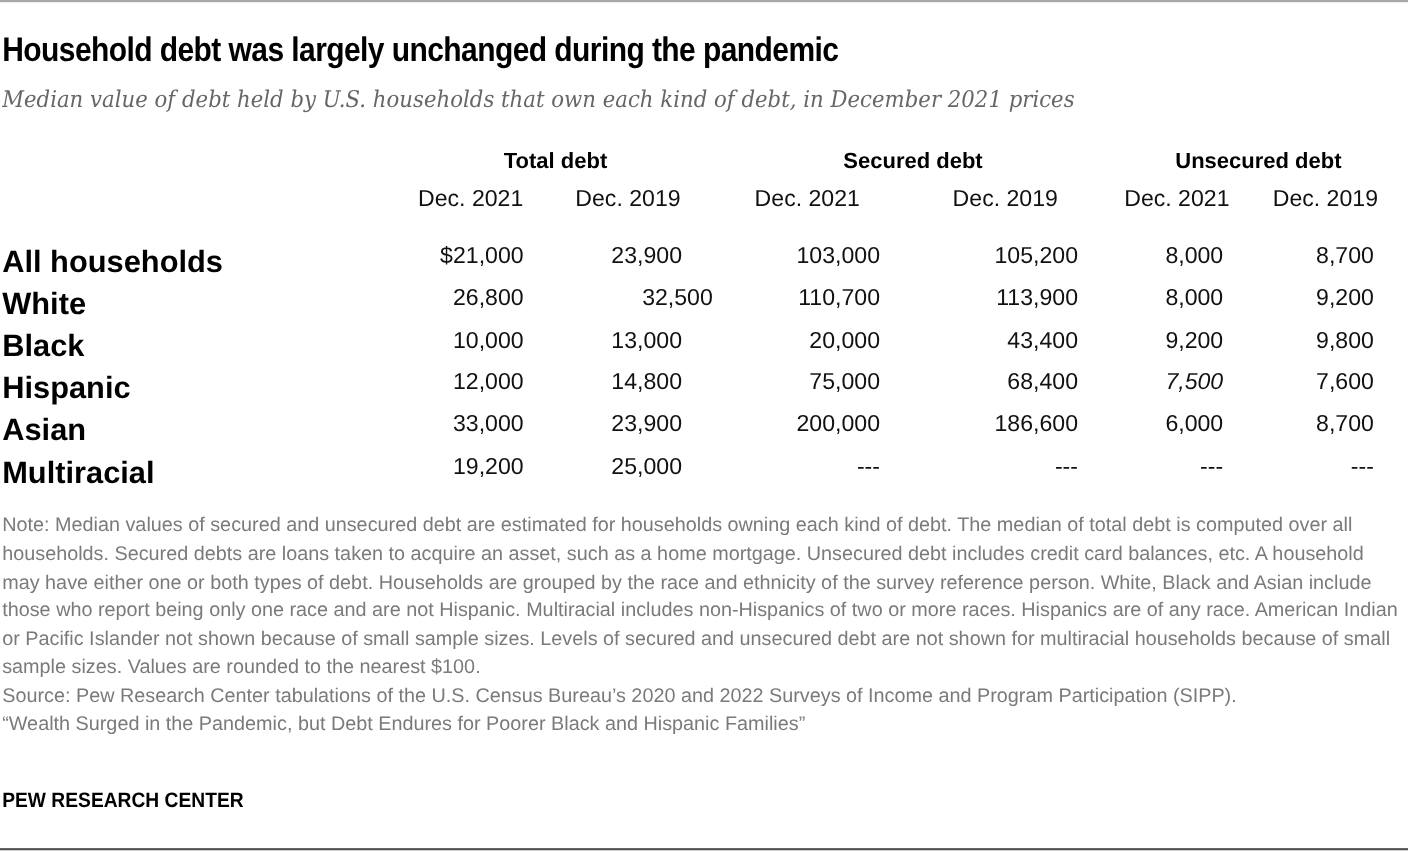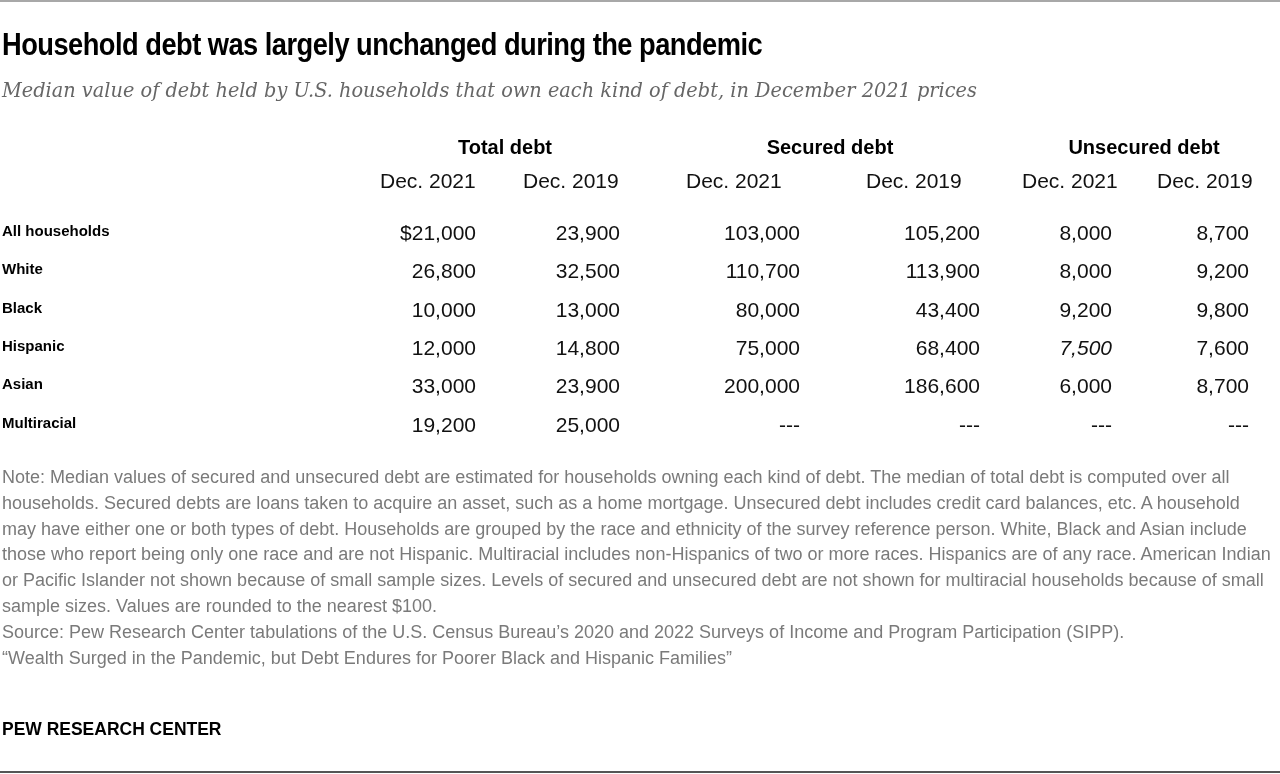--- a/index.html
+++ b/index.html
@@ -6,21 +6,21 @@
   body { width: 1280px; height: 774px; position: relative; overflow: hidden;
          font-family: "Liberation Sans", sans-serif; color: #000; }
   .top-rule { position: absolute; left: 0; top: 0; width: 1280px; height: 2px; background: #a8a8a8; }
   .bottom-rule { position: absolute; left: 0; top: 771px; width: 1280px; height: 2px; background: #555; }
   .title { position: absolute; left: 2px; top: 27px; font-size: 31px; font-weight: bold;
            letter-spacing: -0.6px; font-family: "Liberation Sans", sans-serif; transform: scaleX(0.88); transform-origin: left; white-space: nowrap; }
   .subtitle { position: absolute; left: 2px; top: 78px; font-size: 21px; font-style: italic;
               color: #666; font-family: "DejaVu Serif", serif; transform: scaleX(0.92); transform-origin: left; white-space: nowrap; }
   .grp { position: absolute; top: 136px; font-size: 20px; font-weight: bold; text-align: center; white-space: nowrap; }
   .sub { position: absolute; top: 169px; font-size: 21px; white-space: nowrap; color: #111; }
-  .row-label { position: absolute; left: 2px; font-size: 15px; font-weight: bold; white-space: nowrap; }
+  .row-label { position: absolute; left: 2px; font-size: 28px; font-weight: bold; white-space: nowrap; }
   .cell { position: absolute; font-size: 21px; text-align: right; white-space: nowrap; color: #111; }
   .notes { position: absolute; left: 2px; top: 465px; width: 1276px; font-size: 18px;
            line-height: 25.8px; color: #7a7a7a; }
   .notes p { margin: 0; }
   .brand { position: absolute; left: 2px; top: 718px; font-size: 19px; font-weight: bold;
            transform: scaleX(0.92); transform-origin: left; white-space: nowrap; }
 </style>
 </head>
 <body>
 
@@ -43,29 +43,29 @@
 <div id="rows">
     <div class="row-label" style="top: 222px;">All households</div>
     <div class="cell" style="top: 221px; right: 804px;">$21,000</div>
     <div class="cell" style="top: 221px; right: 660px;">23,900</div>
     <div class="cell" style="top: 221px; right: 480px; margin-left: 15px;">103,000</div>
     <div class="cell" style="top: 221px; right: 300px;">105,200</div>
     <div class="cell" style="top: 221px; right: 168px;">8,000</div>
     <div class="cell" style="top: 221px; right: 31px;">8,700</div>
     <div class="row-label" style="top: 260px;">White</div>
     <div class="cell" style="top: 259px; right: 804px;">26,800</div>
-    <div class="cell" style="top: 259px; right: 660px;">32,500</div>
+    <div class="cell" style="top: 259px; right: 632px;">32,500</div>
     <div class="cell" style="top: 259px; right: 480px;">110,700</div>
     <div class="cell" style="top: 259px; right: 300px; margin-left: 38px;">113,900</div>
     <div class="cell" style="top: 259px; right: 168px;">8,000</div>
     <div class="cell" style="top: 259px; right: 31px;">9,200</div>
     <div class="row-label" style="top: 299px;">Black</div>
     <div class="cell" style="top: 298px; right: 804px;">10,000</div>
     <div class="cell" style="top: 298px; right: 660px;">13,000</div>
-    <div class="cell" style="top: 298px; right: 480px;">80,000</div>
+    <div class="cell" style="top: 298px; right: 480px;">20,000</div>
     <div class="cell" style="top: 298px; right: 300px;">43,400</div>
     <div class="cell" style="top: 298px; right: 168px;">9,200</div>
     <div class="cell" style="top: 298px; right: 31px;">9,800</div>
     <div class="row-label" style="top: 337px;">Hispanic</div>
     <div class="cell" style="top: 336px; right: 804px;">12,000</div>
     <div class="cell" style="top: 336px; right: 660px;">14,800</div>
     <div class="cell" style="top: 336px; right: 480px;">75,000</div>
     <div class="cell" style="top: 336px; right: 300px; text-align: right;">68,400</div>
     <div class="cell" style="top: 336px; right: 168px; font-style: italic;">7,500</div>
     <div class="cell" style="top: 336px; right: 31px;">7,600</div>

